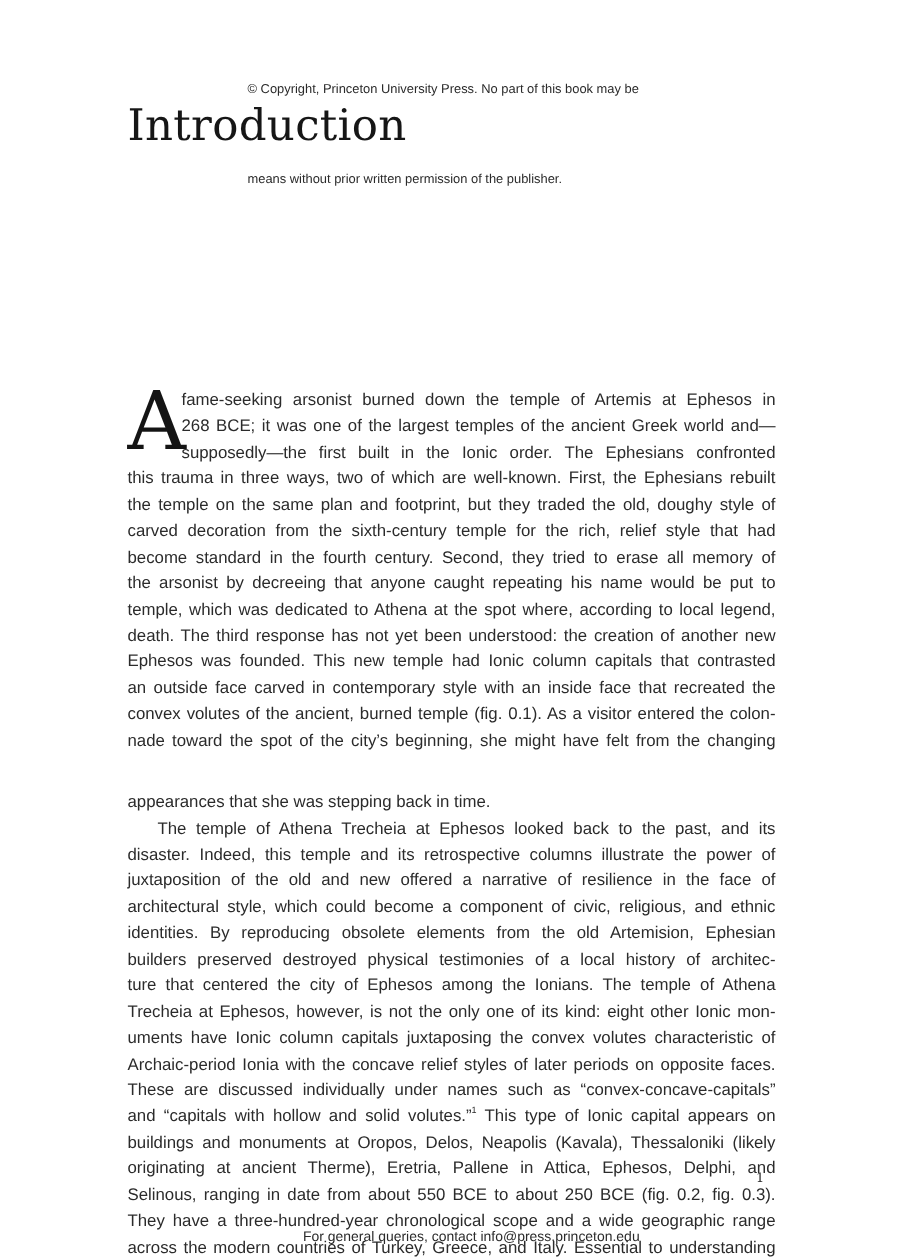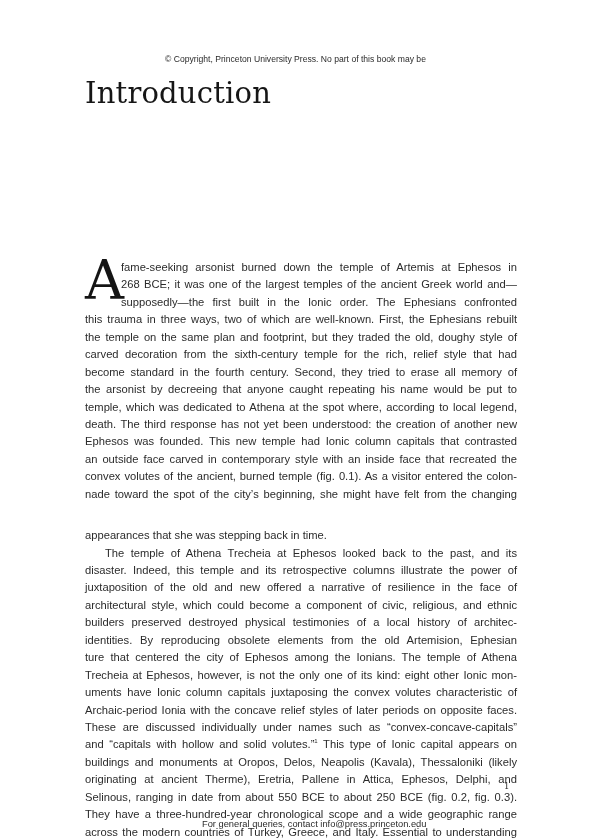--- a/index.html
+++ b/index.html
@@ -21,21 +21,21 @@
       width: 300px;
       font-family: "Liberation Sans", sans-serif;
       font-size: 8.6px;
       line-height: 11.6px;
       color: #2a2a2a;
     }
     .copyright div { white-space: nowrap; margin-top: 48px; }
     .chapter-title {
       position: absolute;
       left: 85px;
-      top: 76px;
+      top: 66px;
       margin: 0;
       font-family: "DejaVu Serif", serif;
       font-weight: normal;
       font-size: 29px;
       letter-spacing: 0.2px;
       color: #161616;
     }
     .body-text {
       position: absolute;
       left: 85px;
@@ -87,20 +87,21 @@
       color: #2a2a2a;
       white-space: nowrap;
       padding-left: 16px;
     }
   </style>
 </head>
 <body>
 
 <div class="copyright">
   <div>© Copyright, Princeton University Press. No part of this book may be</div>
+  <div>means without prior written permission of the publisher.</div>
 </div>
 
 <h1 class="chapter-title">Introduction</h1>
 
 <span class="drop-cap">A</span>
 
 <div class="body-text">
   <div>
     <span class="line indent-drop">fame-seeking arsonist burned down the temple of Artemis at Ephesos in</span>
     <span class="line indent-drop">268 BCE; it was one of the largest temples of the ancient Greek world and—</span>
@@ -116,22 +117,22 @@
     <span class="line">an outside face carved in contemporary style with an inside face that recreated the</span>
     <span class="line">convex volutes of the ancient, burned temple (fig. 0.1). As a visitor entered the colon-</span>
     <span class="line">nade toward the spot of the city’s beginning, she might have felt from the changing</span>
     <span class="line last">appearances that she was stepping back in time.</span>
   </div>
   <div>
     <span class="line para-indent">The temple of Athena Trecheia at Ephesos looked back to the past, and its</span>
     <span class="line">disaster. Indeed, this temple and its retrospective columns illustrate the power of</span>
     <span class="line">juxtaposition of the old and new offered a narrative of resilience in the face of</span>
     <span class="line">architectural style, which could become a component of civic, religious, and ethnic</span>
+    <span class="line">identities. By reproducing obsolete elements from the old Artemision, Ephesian</span>
     <span class="line">builders preserved destroyed physical testimonies of a local history of architec-</span>
-    <span class="line">identities. By reproducing obsolete elements from the old Artemision, Ephesian</span>
     <span class="line">ture that centered the city of Ephesos among the Ionians. The temple of Athena</span>
     <span class="line">Trecheia at Ephesos, however, is not the only one of its kind: eight other Ionic mon-</span>
     <span class="line">uments have Ionic column capitals juxtaposing the convex volutes characteristic of</span>
     <span class="line">Archaic-period Ionia with the concave relief styles of later periods on opposite faces.</span>
     <span class="line">These are discussed individually under names such as “convex-concave-capitals”</span>
     <span class="line"><span>and “capitals with hollow and solid volutes.”</span><sup class="fn">1</sup><span> This type of Ionic capital appears on</span></span>
     <span class="line">buildings and monuments at Oropos, Delos, Neapolis (Kavala), Thessaloniki (likely</span>
     <span class="line">originating at ancient Therme), Eretria, Pallene in Attica, Ephesos, Delphi, and</span>
     <span class="line">Selinous, ranging in date from about 550 BCE to about 250 BCE (fig. 0.2, fig. 0.3).</span>
     <span class="line">They have a three-hundred-year chronological scope and a wide geographic range</span>

